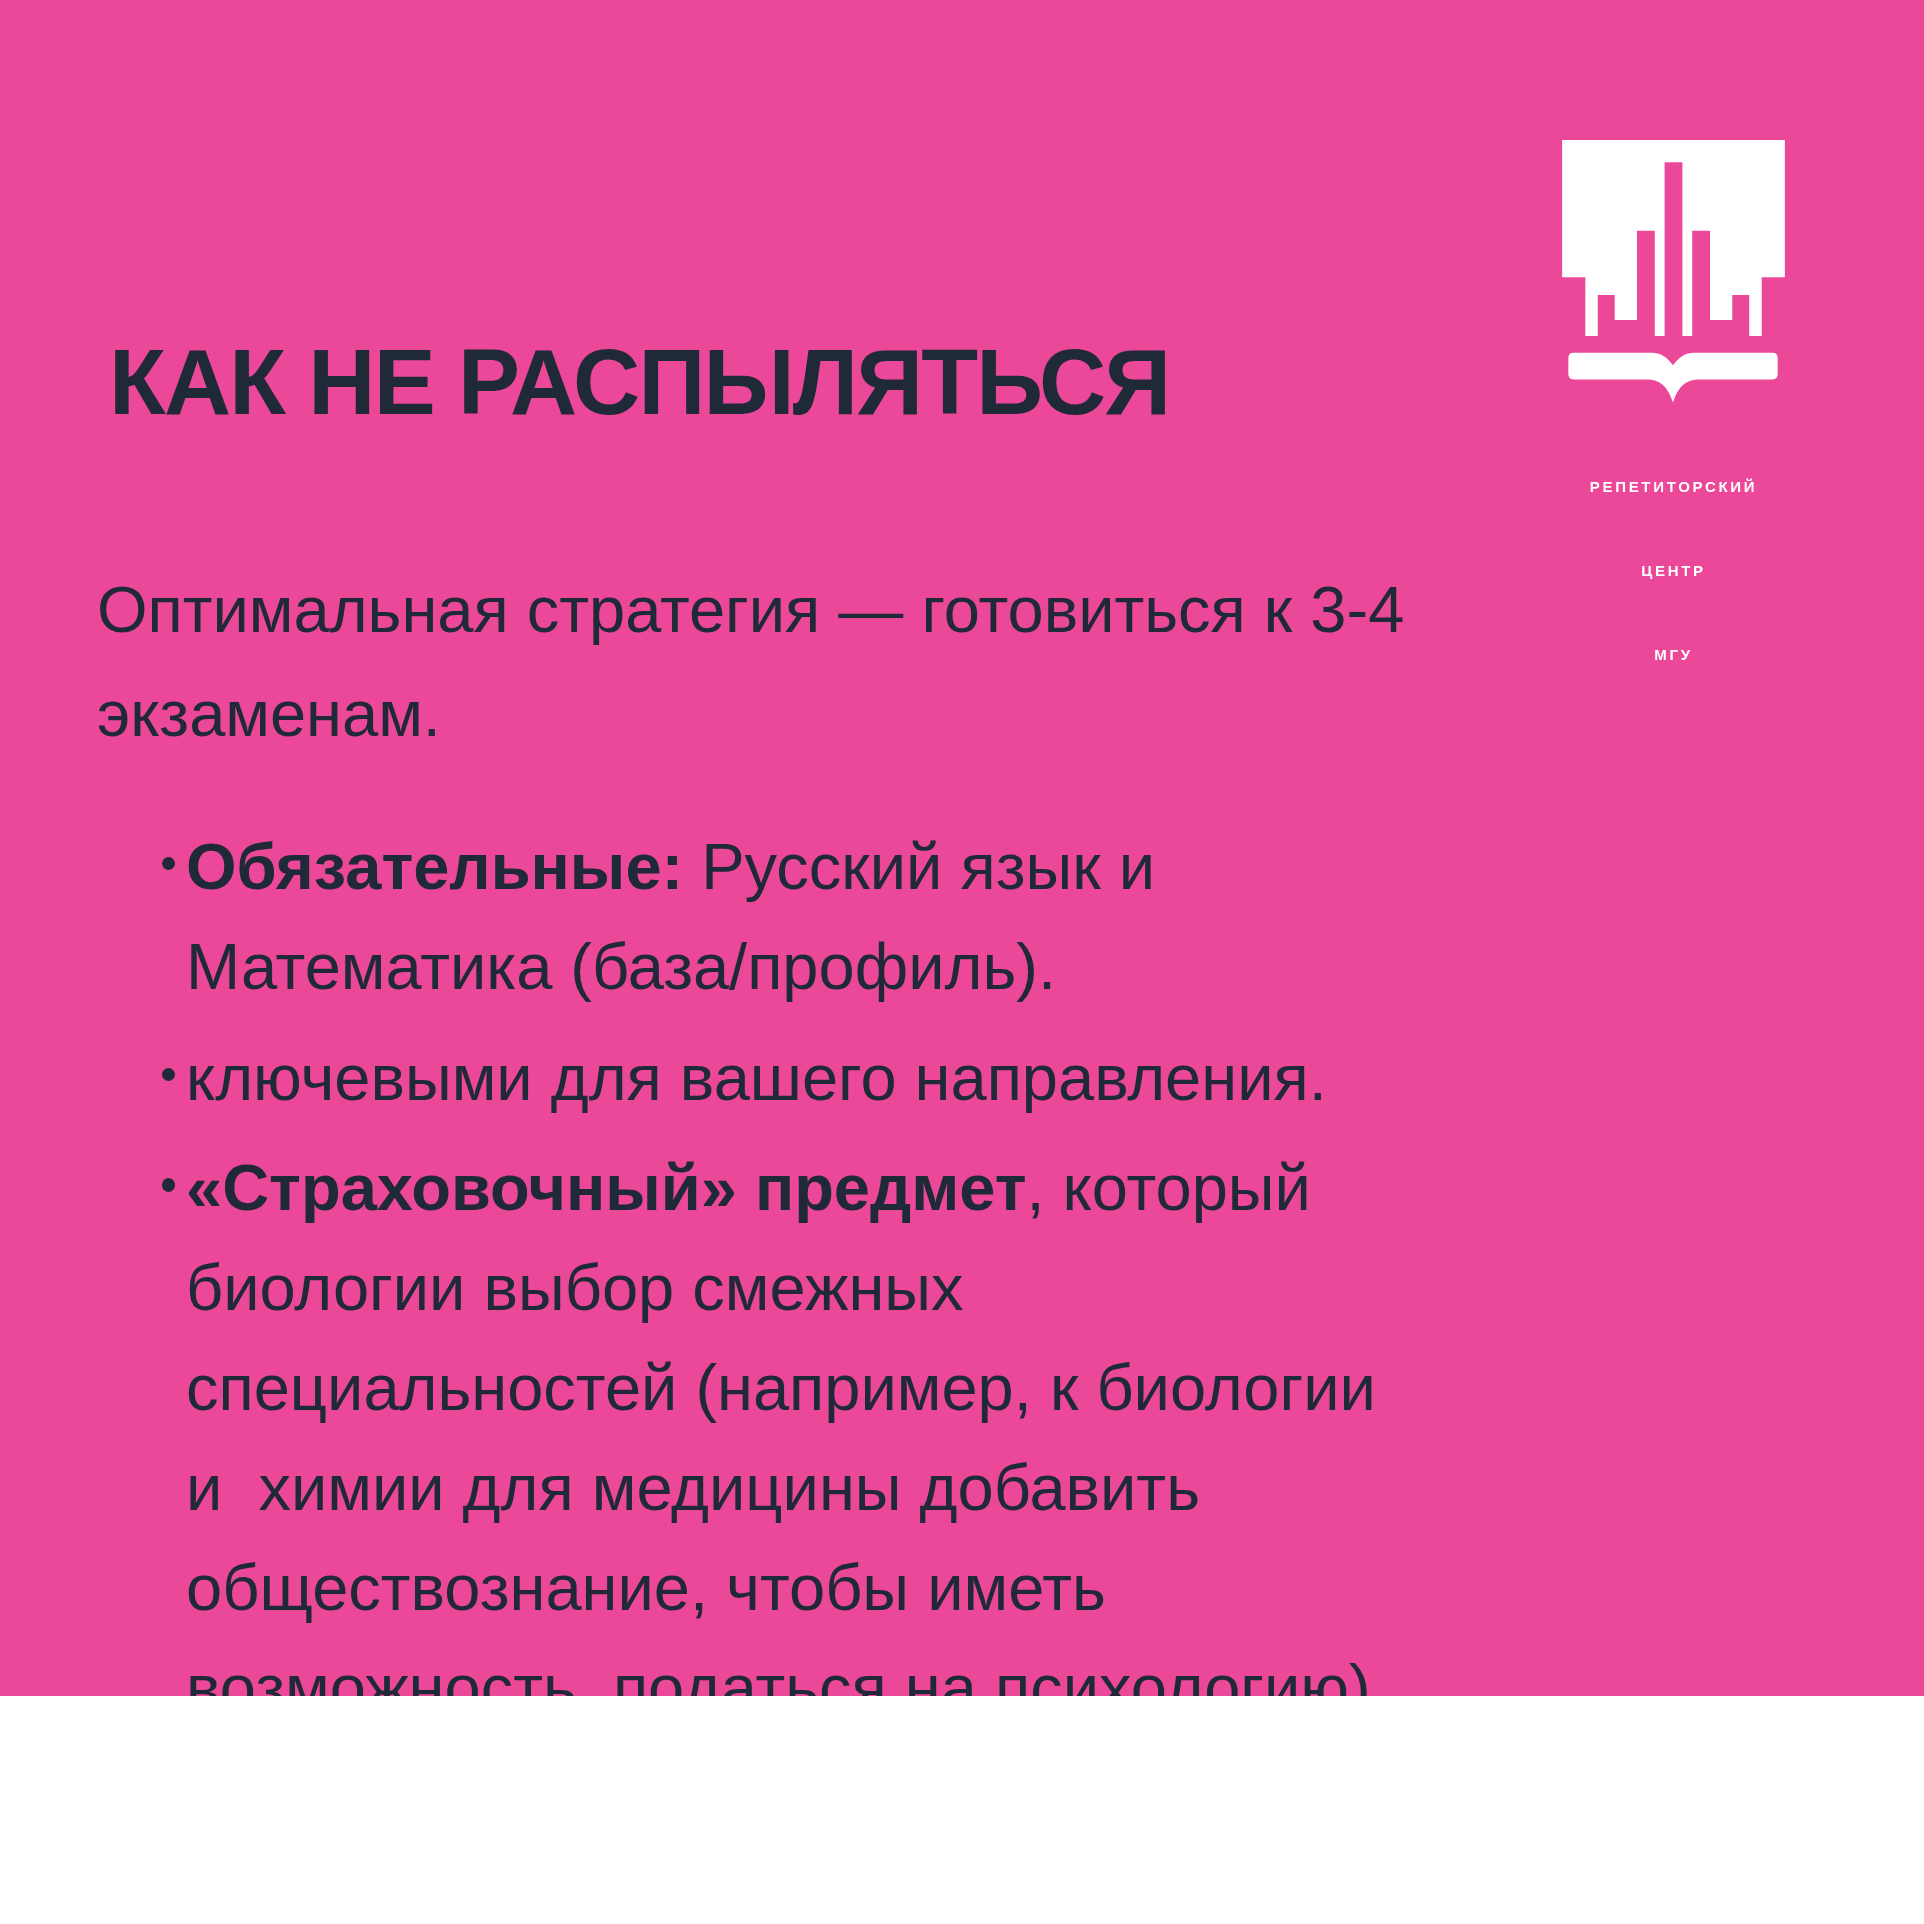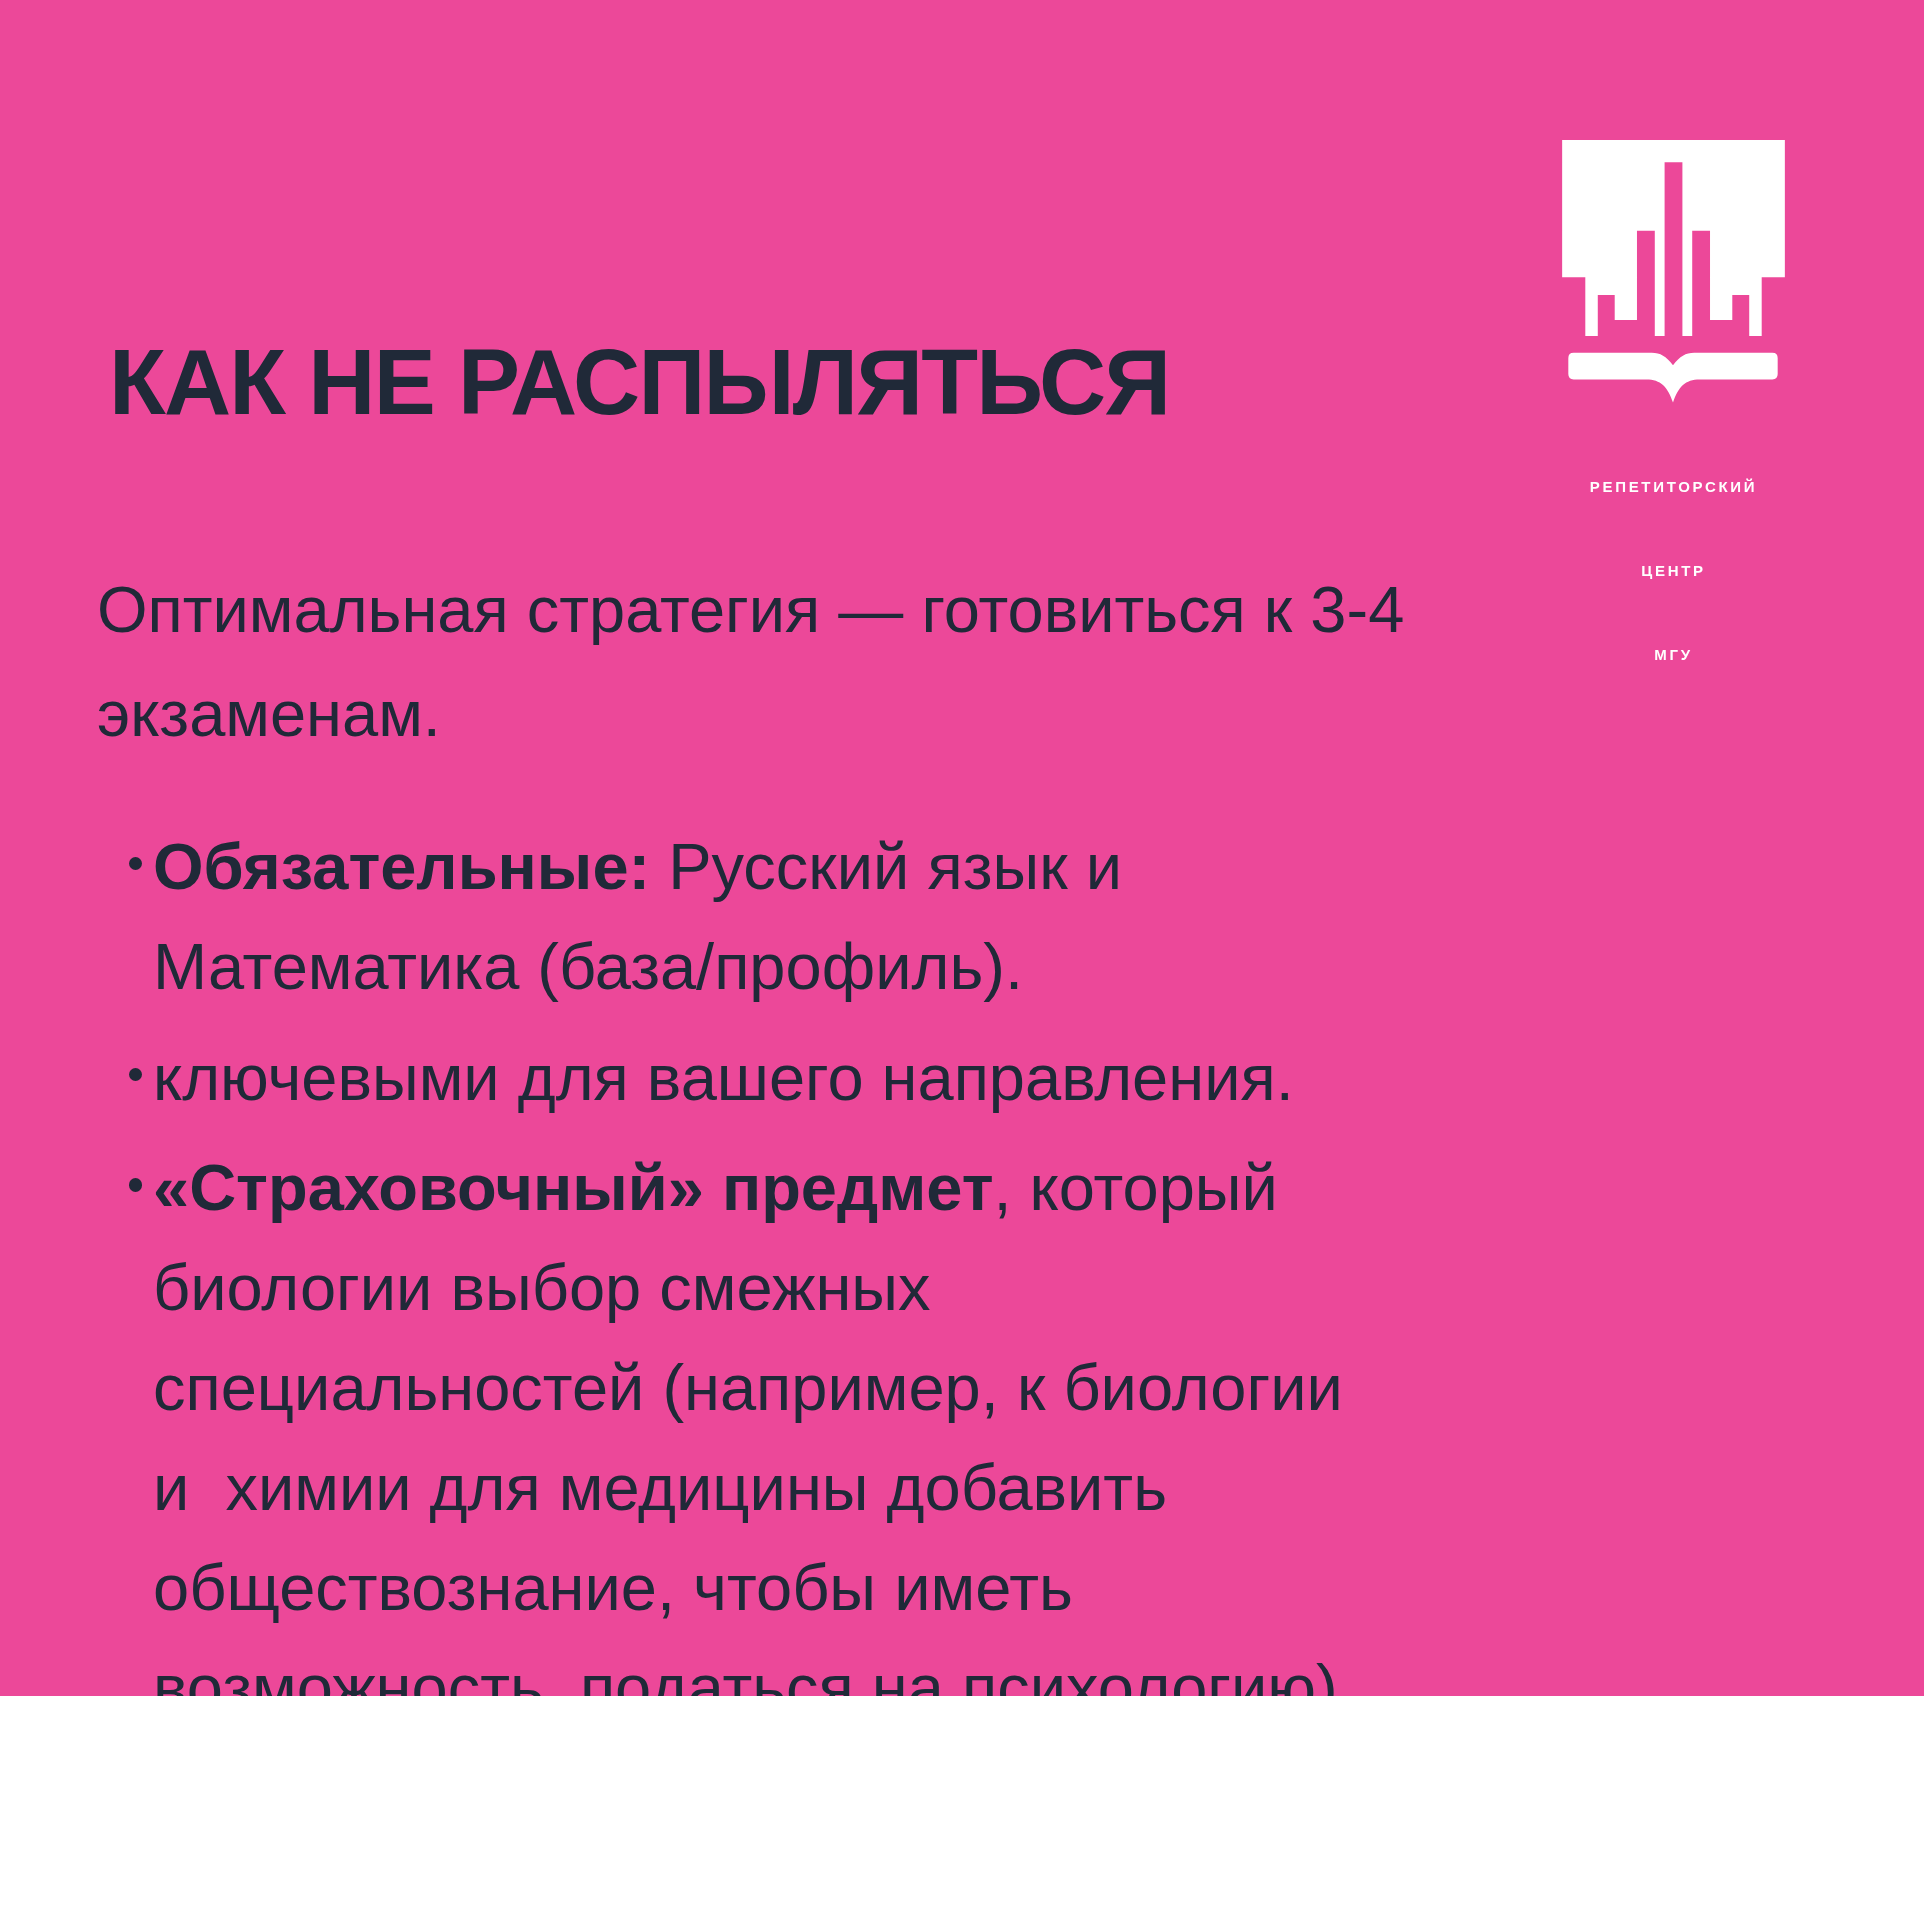--- a/index.html
+++ b/index.html
@@ -17,21 +17,21 @@
     font-weight:800;letter-spacing:-1.8px;
     white-space:pre;
   }
   .intro{
     position:absolute;left:97px;top:558px;
     font-size:65px;line-height:104px;
     font-weight:300;
   }
   .line{white-space:pre;}
   .bullets{
-    position:absolute;left:92px;top:817px;
+    position:absolute;left:125px;top:817px;
     list-style:none;margin:0;padding:0;
     font-size:65px;line-height:100px;font-weight:300;
   }
   .bullets li{
     position:relative;
     padding-left:61px;
     margin-bottom:10.7px;
   }
   .dot{
     position:absolute;left:37px;top:40px;

